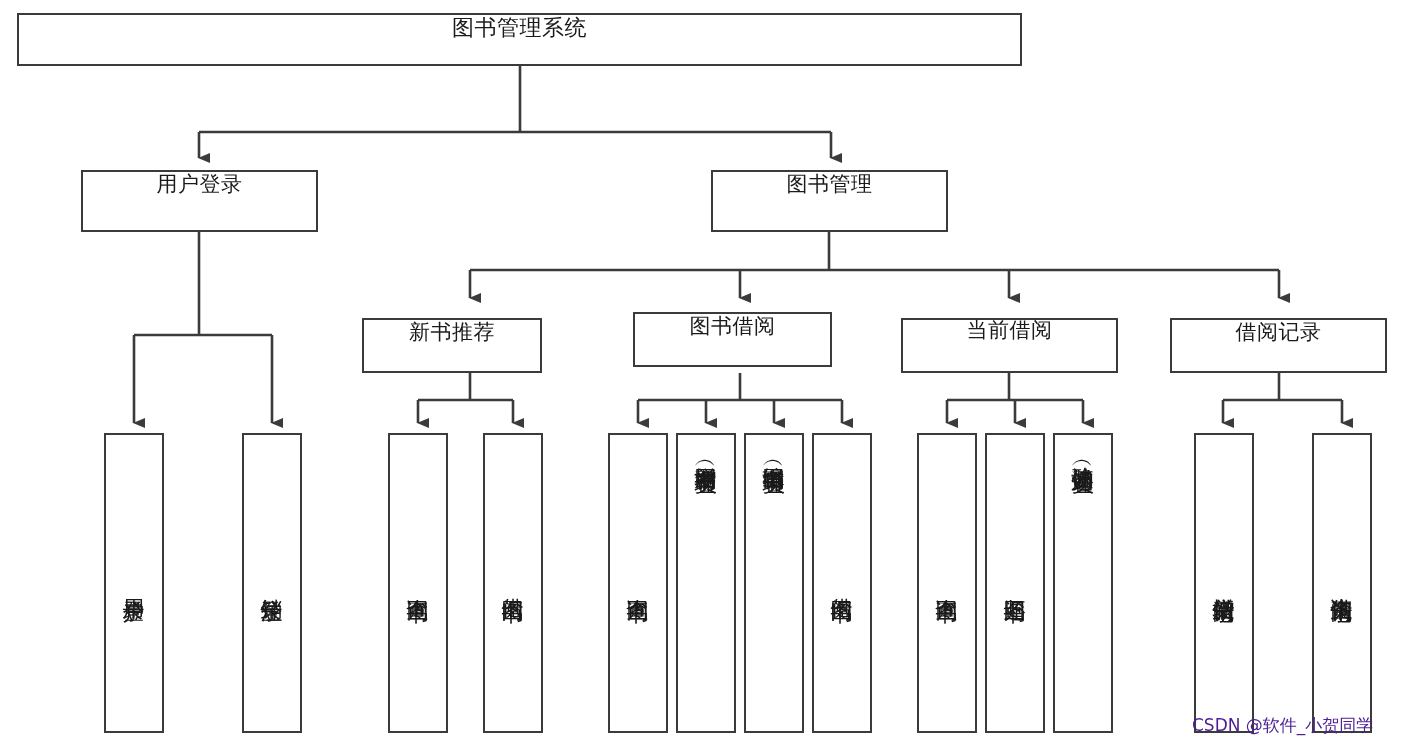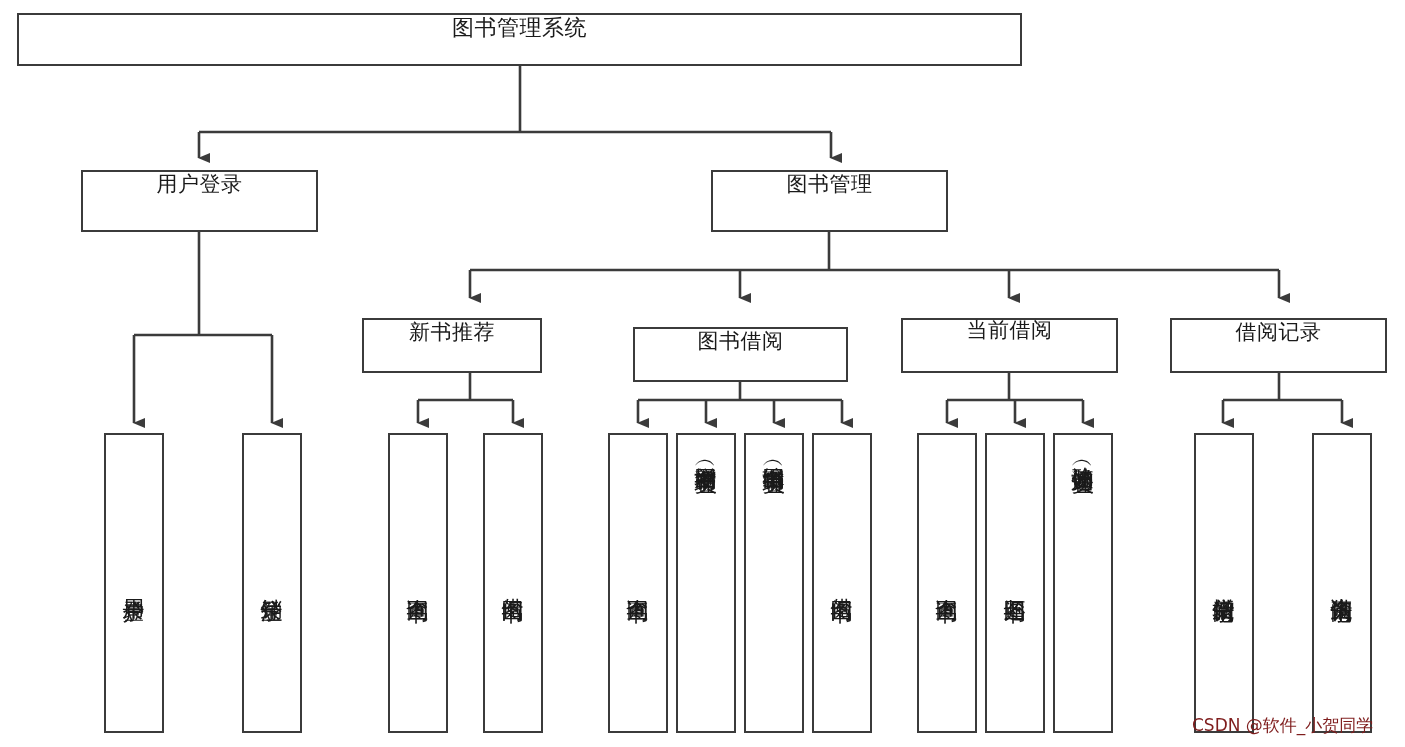--- a/index.html
+++ b/index.html
@@ -62,21 +62,21 @@
     line-height: 1.05;
     letter-spacing: 1px;
     white-space: nowrap;
   }
   .node.v.mid {
     align-items: center;
     padding-top: 0;
   }
   .watermark {
     position: absolute;
-    color: #7f1d1d;
+    color: #4c1d95;
     font-size: 17px;
     white-space: nowrap;
     font-family: "DejaVu Sans", "Liberation Sans", sans-serif;
   }
 </style>
 </head>
 <body>
 
 <div id="canvas">
 
@@ -139,21 +139,21 @@
   </div>
 
   <div class="node h" style="left:711px; top:170px; width:237px; height:62px;">
     <span class="label">图书管理</span>
   </div>
 
   <div class="node h" style="left:362px; top:318px; width:180px; height:55px;">
     <span class="label">新书推荐</span>
   </div>
 
-  <div class="node h" style="left:633px; top:327px; width:215px; height:55px;">
+  <div class="node h" style="left:633px; top:312px; width:199px; height:55px;">
     <span class="label">图书借阅</span>
   </div>
 
   <div class="node h" style="left:901px; top:318px; width:217px; height:55px;font-family:Liberation Mono, monospace;">
     <span class="label">当前借阅</span>
   </div>
 
   <div class="node h" style="left:1170px; top:318px; width:217px; height:55px;">
     <span class="label">借阅记录</span>
   </div>

